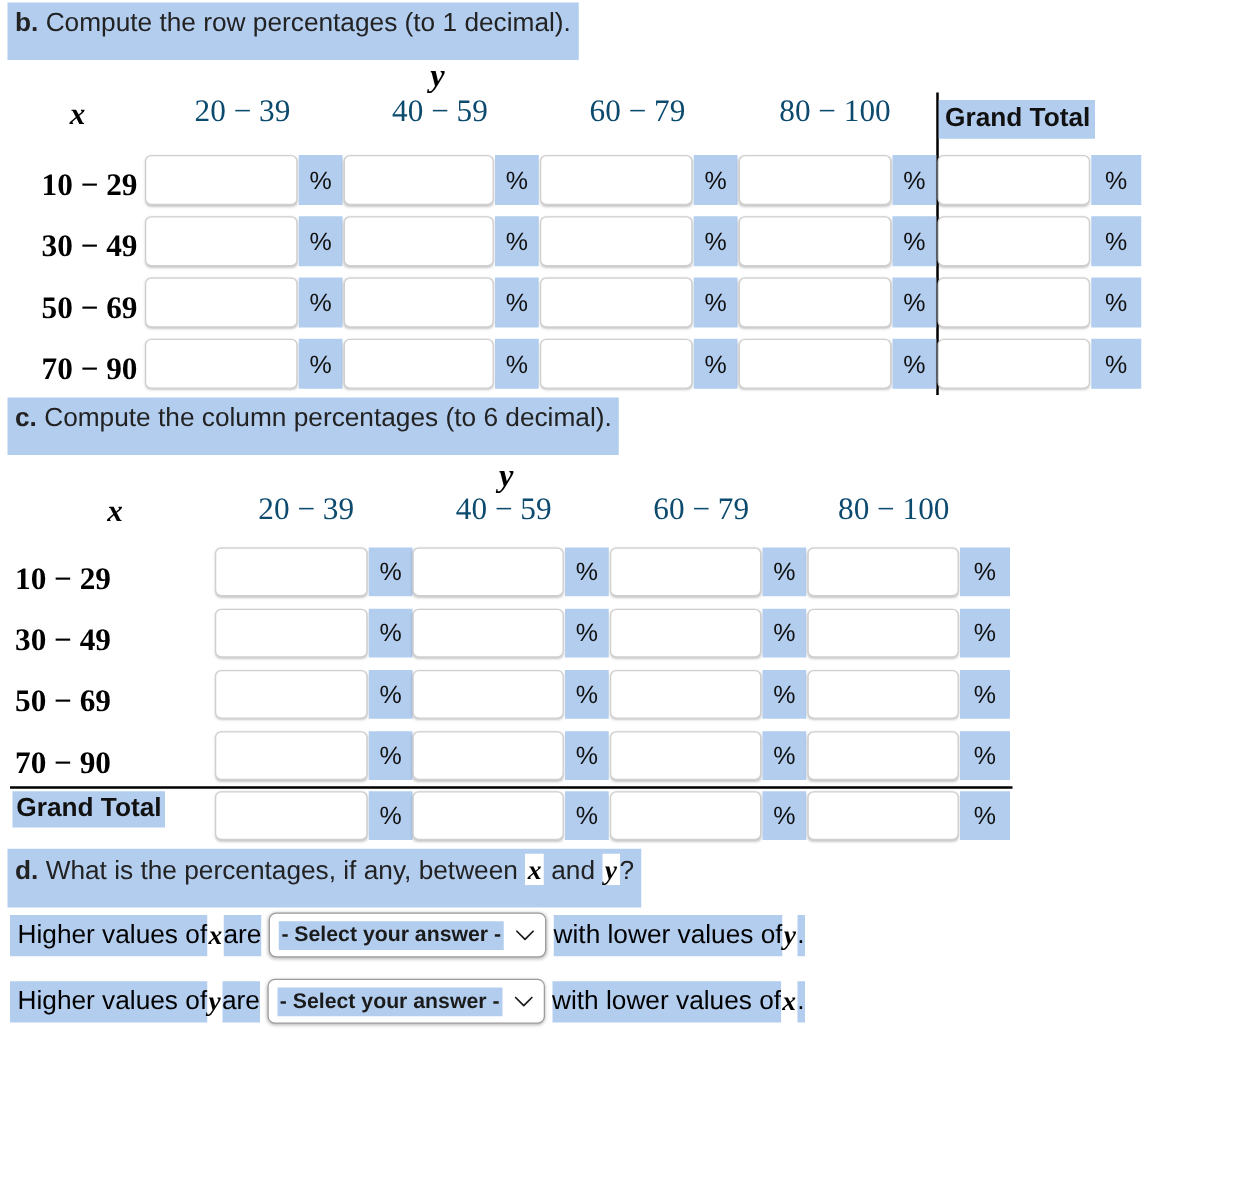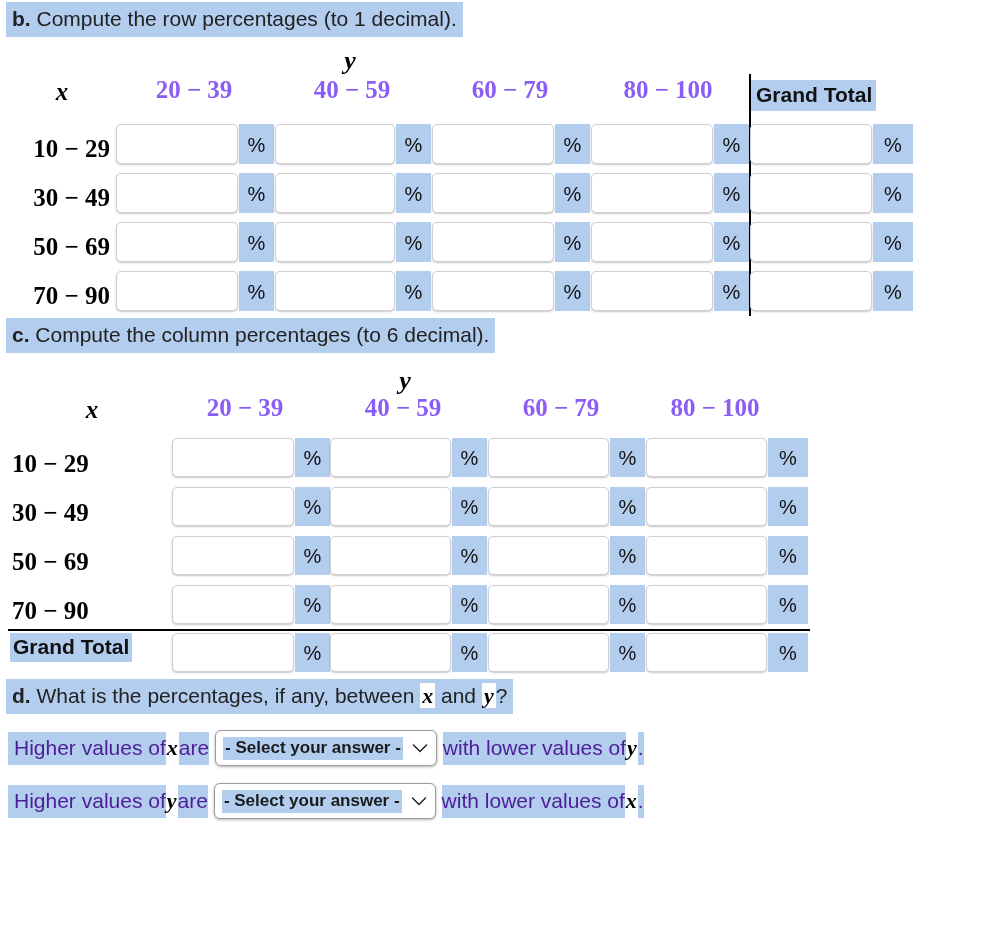--- a/index.html
+++ b/index.html
@@ -23,34 +23,34 @@
     font-style: italic;
     font-weight: 700;
     color: #000;
   }
 
   .prompt {
     position: absolute;
     font-size: 21px;
     line-height: 30px;
     white-space: nowrap;
-    padding: 2px 6px 3px 6px;
+    padding: 2px 6px 14px 6px;
     color: #222;
   }
   .prompt b { font-weight: 700; }
 
   
   .tbl { position: absolute; }
 
   .colhead {
     position: absolute;
     font-family: "Liberation Serif", "DejaVu Serif", serif;
-    font-weight: 700;
+    font-weight: 400;
     font-size: 25px;
-    color: #8b5cf6;
+    color: #0c4a6e;
     text-align: center;
     white-space: nowrap;
   }
 
   .yhead {
     position: absolute;
     font-family: "Liberation Serif", "DejaVu Serif", serif;
     font-style: italic;
     font-weight: 700;
     font-size: 26px;
@@ -126,21 +126,21 @@
   .dd-row {
     position: absolute;
     display: flex;
     align-items: center;
     white-space: nowrap;
     font-size: 21px;
   }
   .dd-text {
     background: #b3cdef;
     padding: 4px 0 5px 0;
-    color: #4c1d95;
+    color: #000000;
   }
   .dd-text.lead { padding-left: 6px; }
   .dd-var {
     background: #ffffff;
     padding: 4px 1px 5px 1px;
   }
   .select-box {
     display: inline-flex;
     align-items: center;
     box-sizing: border-box;

